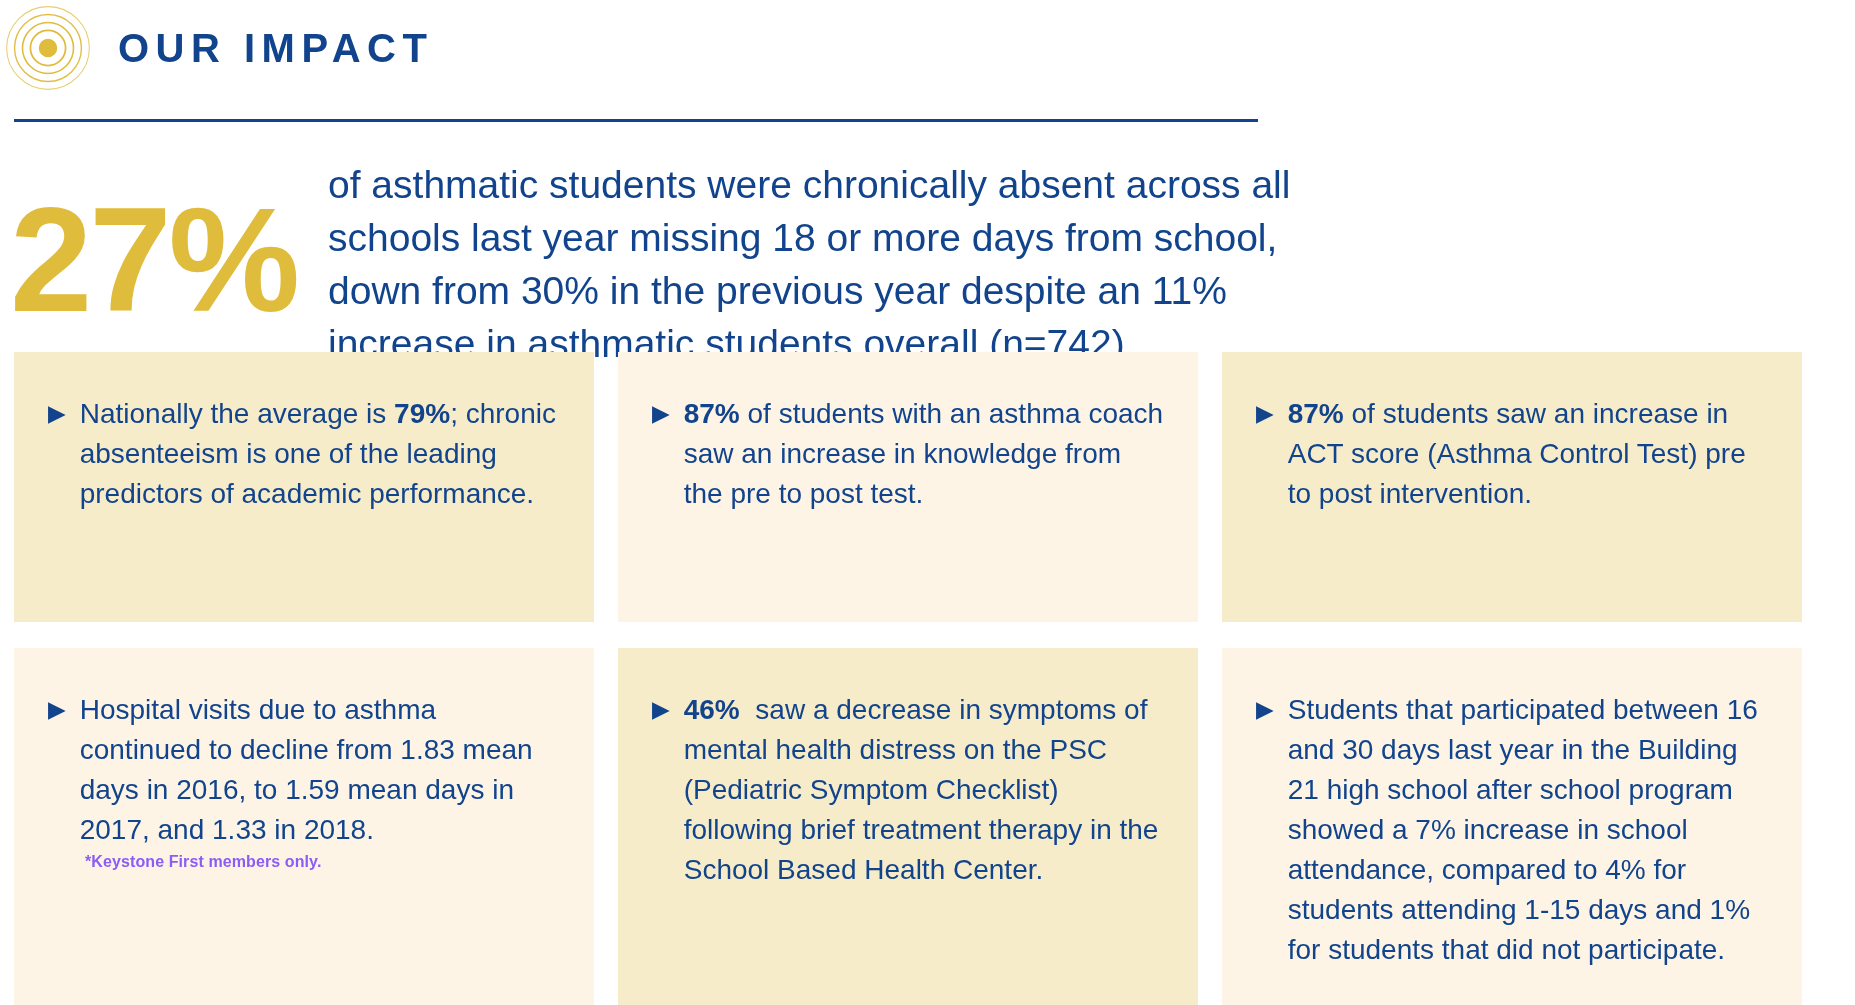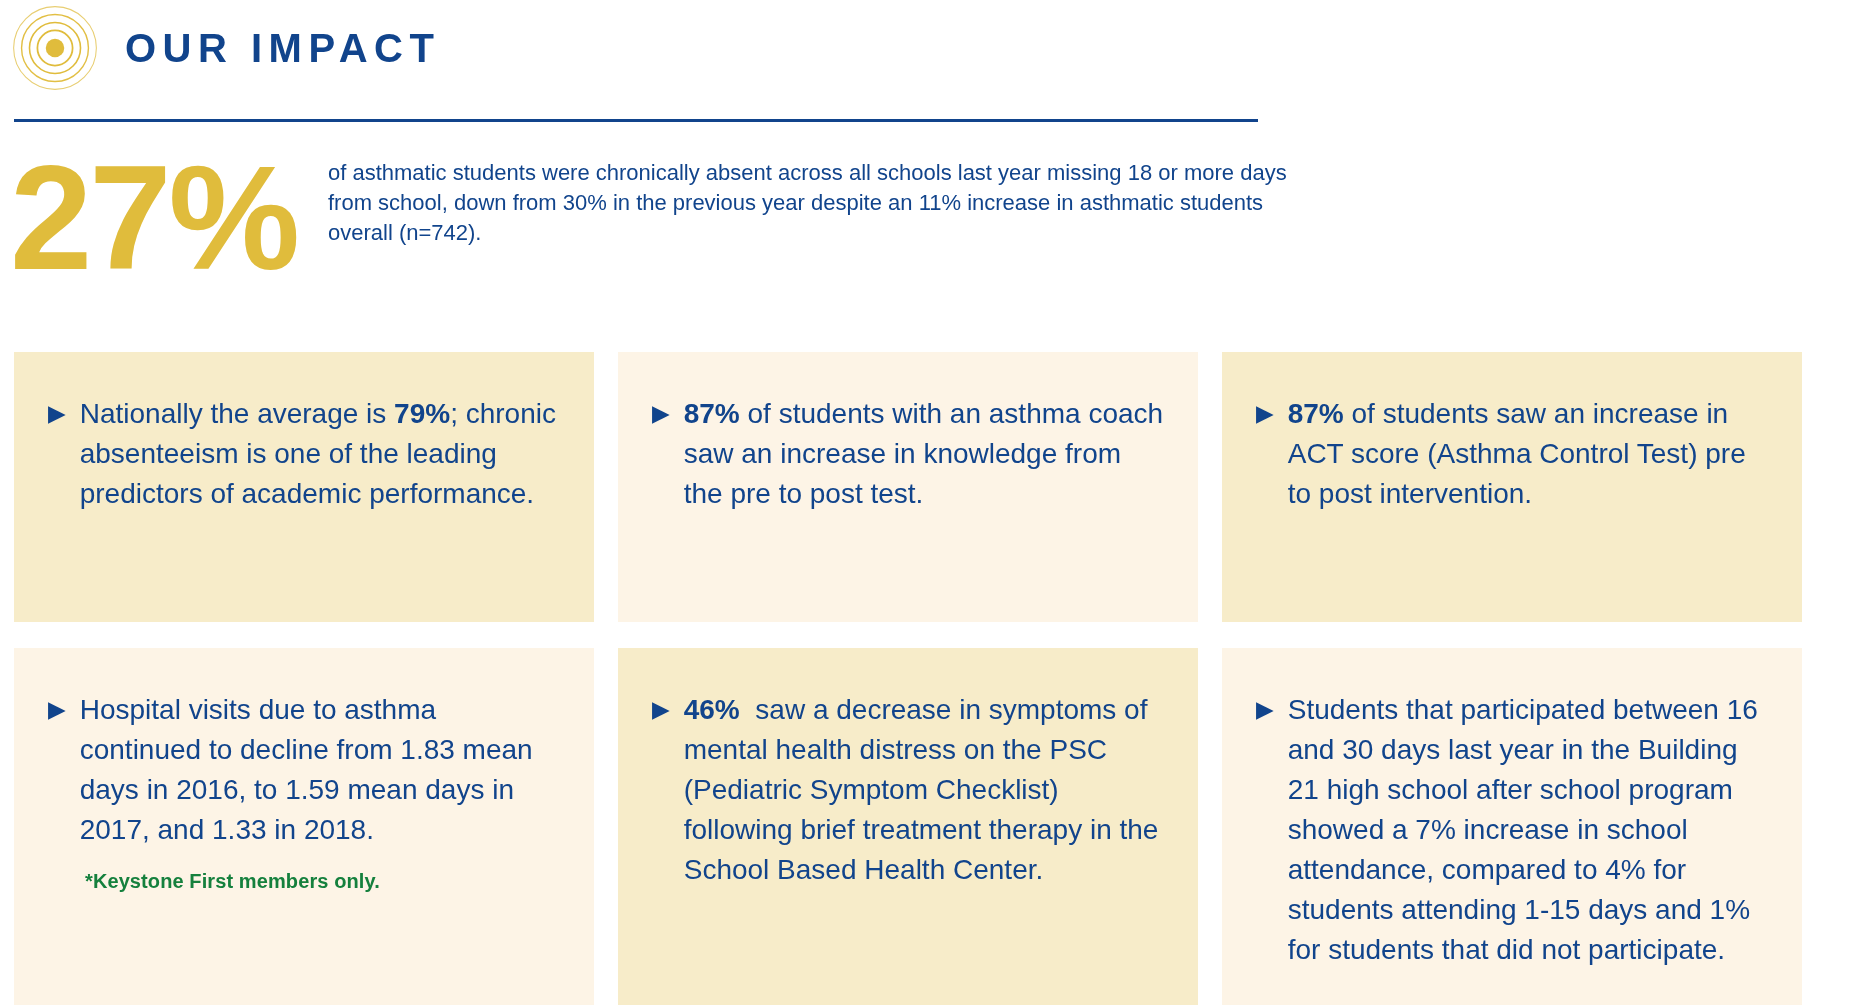--- a/index.html
+++ b/index.html
@@ -21,21 +21,20 @@
 
   
   .header {
     position: absolute;
     left: 0px;
     top: 8px;
     width: 1280px;
     height: 80px;
     display: flex;
     align-items: center;
-    margin-left: 7px;
   }
 
   .bullseye-icon {
     width: 88px;
     height: 88px;
     margin-left: 4px;
     flex: 0 0 auto;
     display: block;
   }
 
@@ -58,38 +57,38 @@
     background: #11448C;
   }
 
   
   .hero {
     position: absolute;
     left: 0px;
     top: 150px;
     width: 1340px;
     display: flex;
-    align-items: flex-start;
+    align-items: center;
   }
 
   .hero-number {
     font-size: 148px;
     font-weight: bold;
     color: #E0BC3C;
     line-height: 0.92;
     letter-spacing: -3px;
     margin-left: 10px;
     flex: 0 0 auto;
     width: 300px;
   }
 
   .hero-text {
     margin-left: 18px;
     margin-top: 8px;
-    font-size: 22px;
+    font-size: 39px;
     line-height: 1.36;
     color: #11448C;
     max-width: 1000px;
   }
 
   
   .grid {
     position: absolute;
     left: 14px;
     top: 352px;
@@ -133,25 +132,25 @@
 
   .card-text {
     flex: 1 1 auto;
   }
 
   .card-text b {
     font-weight: bold;
   }
 
   .footnote {
-    margin-top: 20px;
+    margin-top: 3px;
     margin-left: 37px;
-    font-size: 20px;
-    font-weight: bold;
-    color: #15803d;
+    font-size: 16px;
+    font-weight: bold;
+    color: #8b5cf6;
     letter-spacing: 0.1px;
   }
 </style>
 </head>
 <body>
 
 <div id="page">
 
   <div class="header">
     <svg class="bullseye-icon" viewBox="0 0 100 100">

